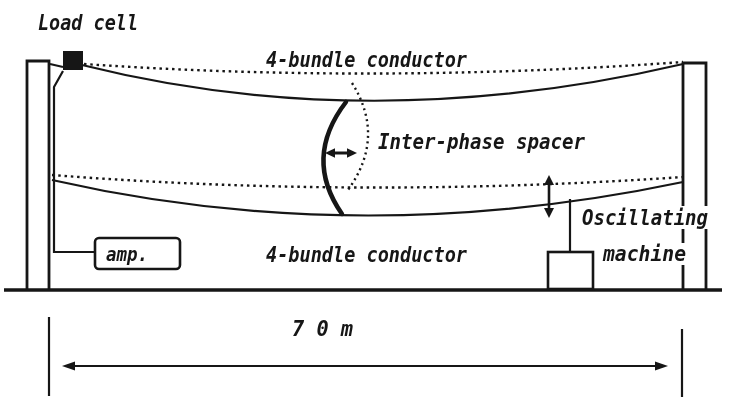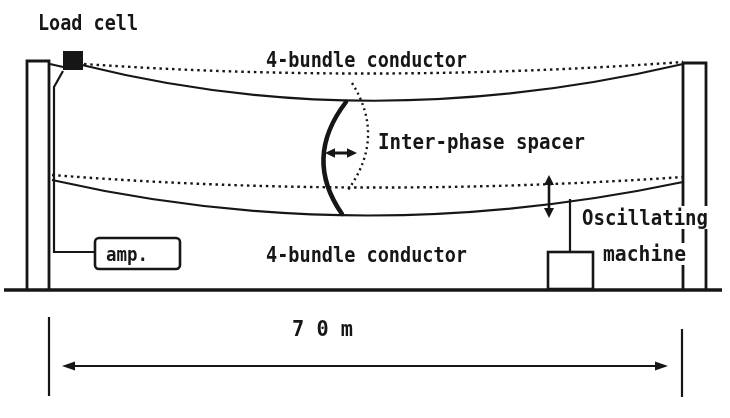--- a/index.html
+++ b/index.html
@@ -2,21 +2,21 @@
 <html style="--ink: #161616; --background: #ffffff;"><head>
 <meta charset="utf-8">
 <style>
   :root { --ink:#161616; --background:#ffffff; }
   html,body { margin:0; padding:0; }
   body {
     width:730px; height:418px;
     background:var(--background);
     font-family:"DejaVu Sans Mono","Liberation Mono",monospace;
   }
-  .stage { position:relative; width:730px; height:418px; overflow:hidden; }
+  .stage { position:relative; width:730px; height:418px; overflow:hidden;font-style:italic; }
   svg { position:absolute; left:0; top:0; display:block; }
   .ln   { stroke:var(--ink); fill:none; stroke-width:2.2; }
   .ln-thick { stroke:var(--ink); fill:none; stroke-width:3.5; }
   .pole { stroke:var(--ink); fill:var(--background); stroke-width:2.8; }
   .dot  { stroke:var(--ink); fill:none; stroke-width:2.4; stroke-dasharray:2.5 3.8; }
   .arc-solid { stroke:var(--ink); fill:none; stroke-width:4.5; stroke-linecap:round; }
   .arc-dot   { stroke:var(--ink); fill:none; stroke-width:2.4; stroke-dasharray:2 3.6; }
   .solidfill { fill:var(--ink); stroke:none; }
   .box  { stroke:var(--ink); fill:var(--background); stroke-width:2.6; }
   .mask { fill:var(--background); stroke:none; }

